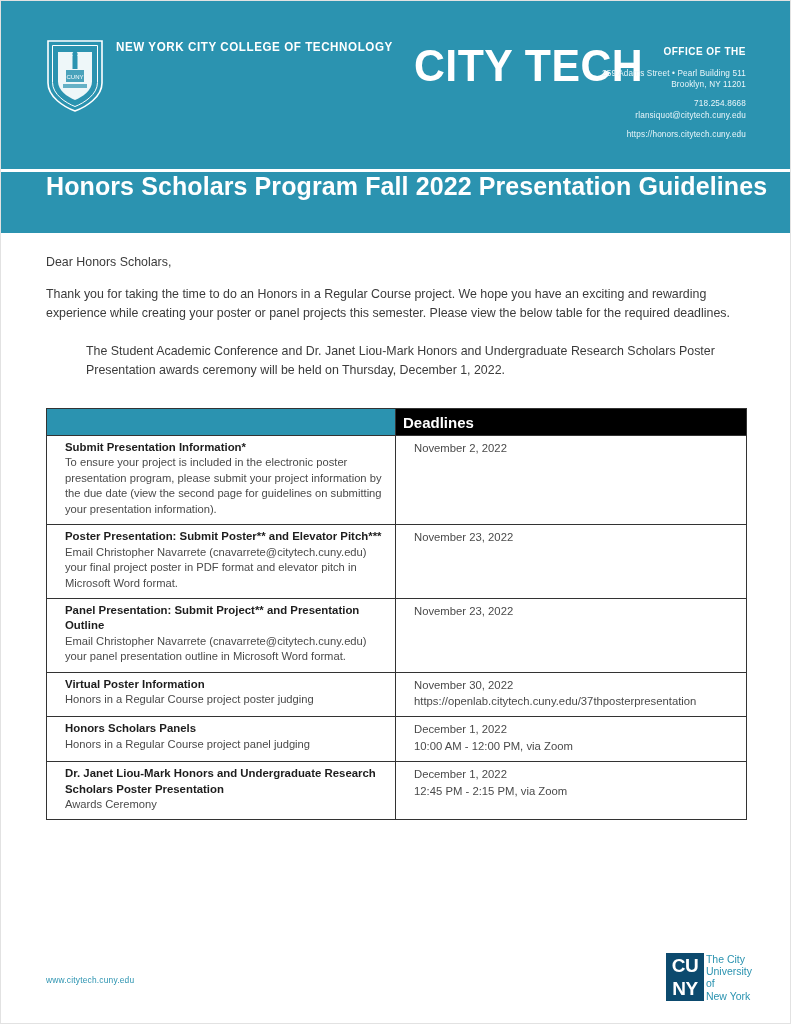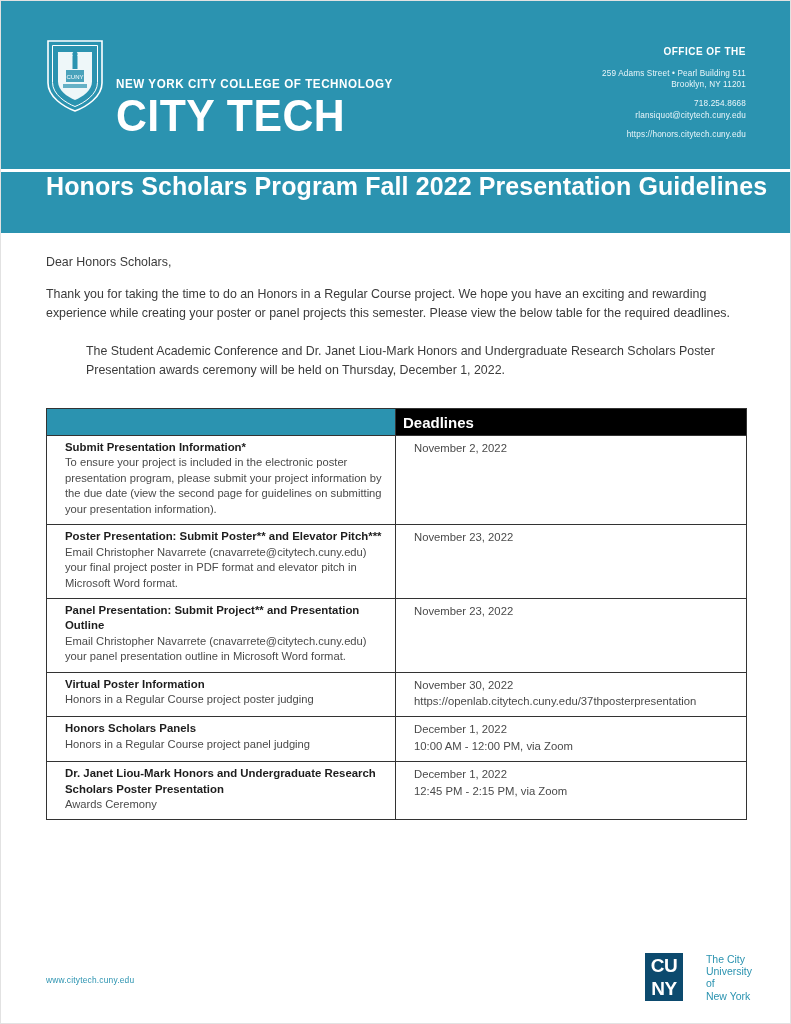--- a/index.html
+++ b/index.html
@@ -38,24 +38,22 @@
     align-items: flex-start;
   }
   .seal {
     width: 58px;
     height: 74px;
     flex: 0 0 auto;
     margin-right: 12px;
   }
   .wordmark {
     display: flex;
-    flex-direction: column;
     justify-content: flex-start;
     padding-top: 2px;
-    margin-top: 37px;
   }
   .wordmark-sub {
     color: #ffffff;
     font-size: 12.5px;
     letter-spacing: 0.6px;
     font-weight: 700;
     line-height: 1;
     white-space: nowrap;
     transform: scaleX(0.93);
     transform-origin: left center;
@@ -213,21 +211,21 @@
     color: #ffffff;
     font-weight: 700;
     font-size: 19px;
     line-height: 23px;
     text-align: center;
     letter-spacing: -0.5px;
     padding-top: 1px;
     box-sizing: border-box;
   }
   .cuny-words {
-    margin-left: 23px;
+    margin-left: 2px;
     color: #2b93b0;
     font-size: 10.5px;
     line-height: 12.2px;
     align-self: center;
   }
 </style>
 </head>
 <body>
 
 <div id="page">

